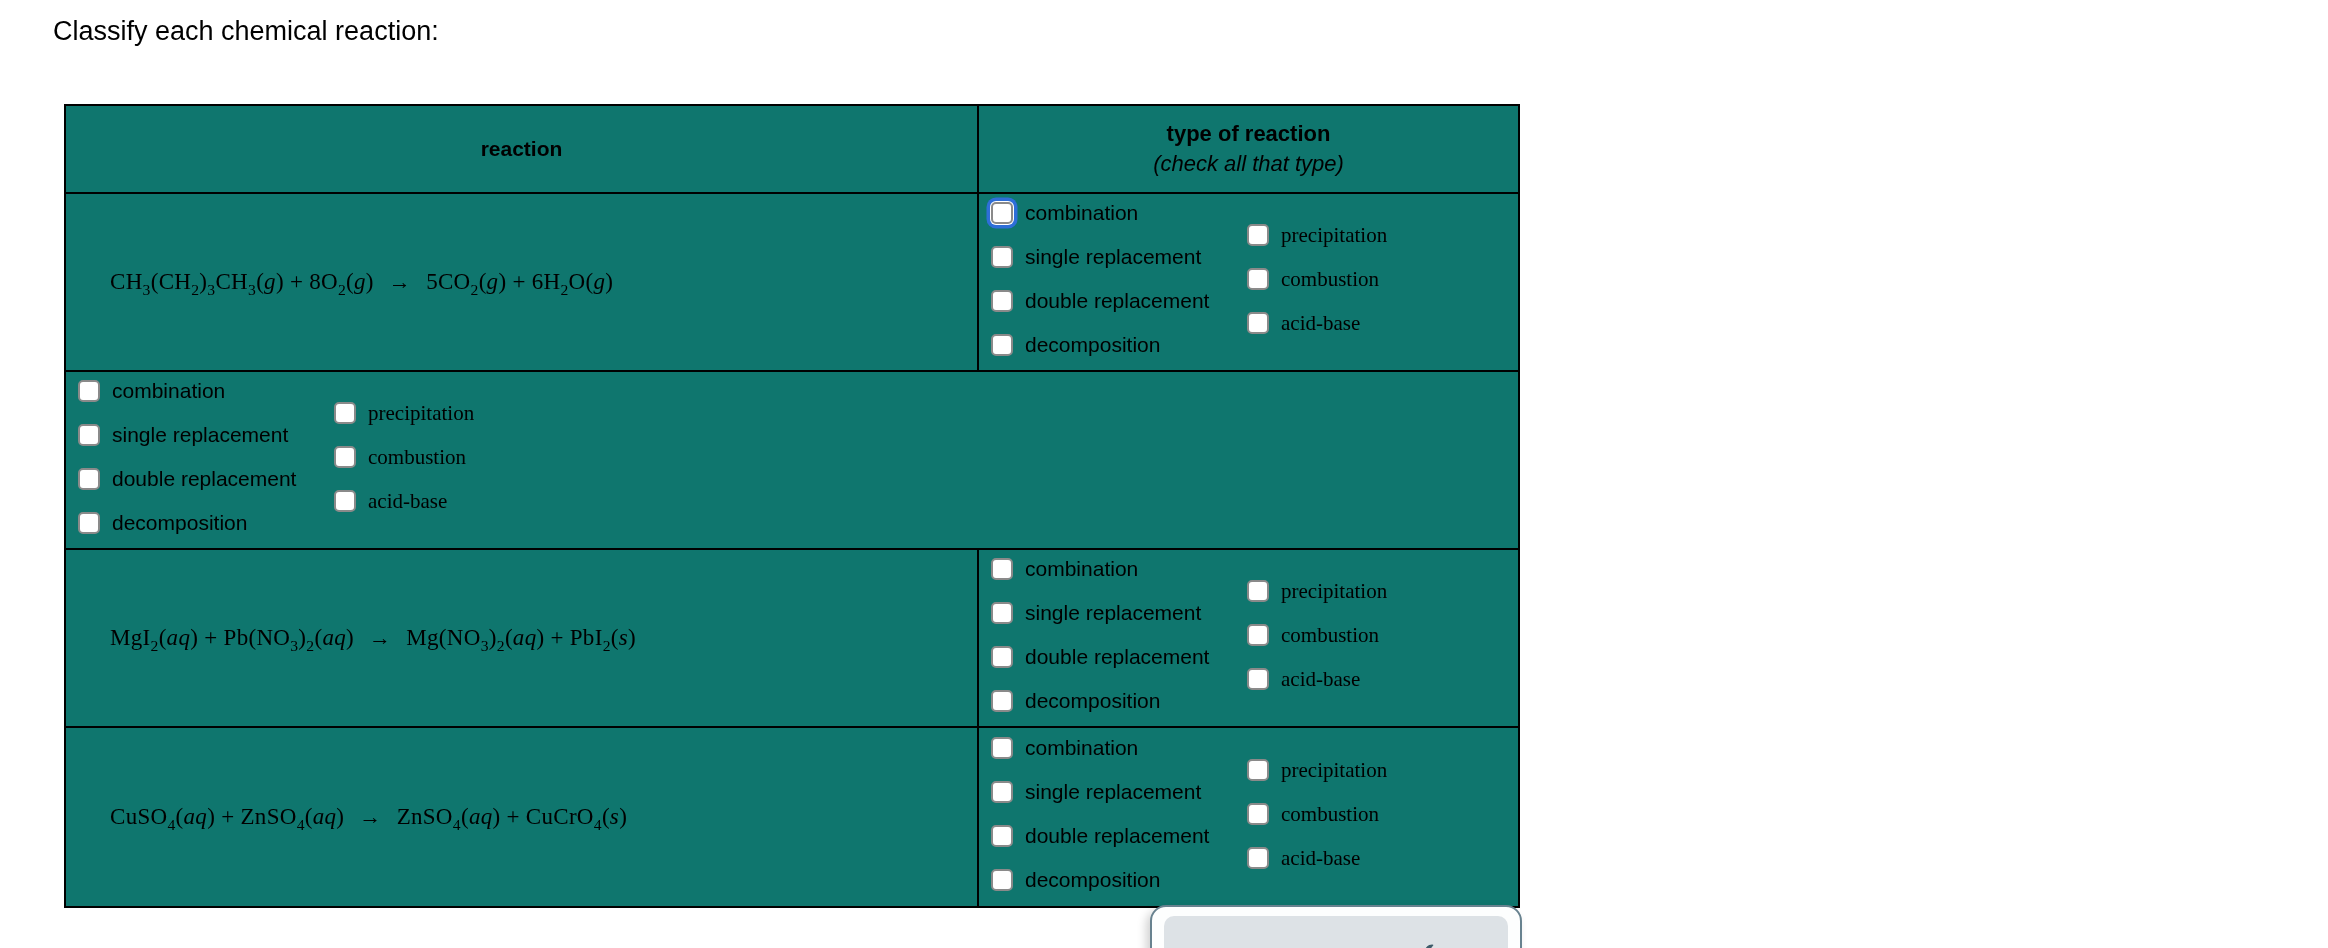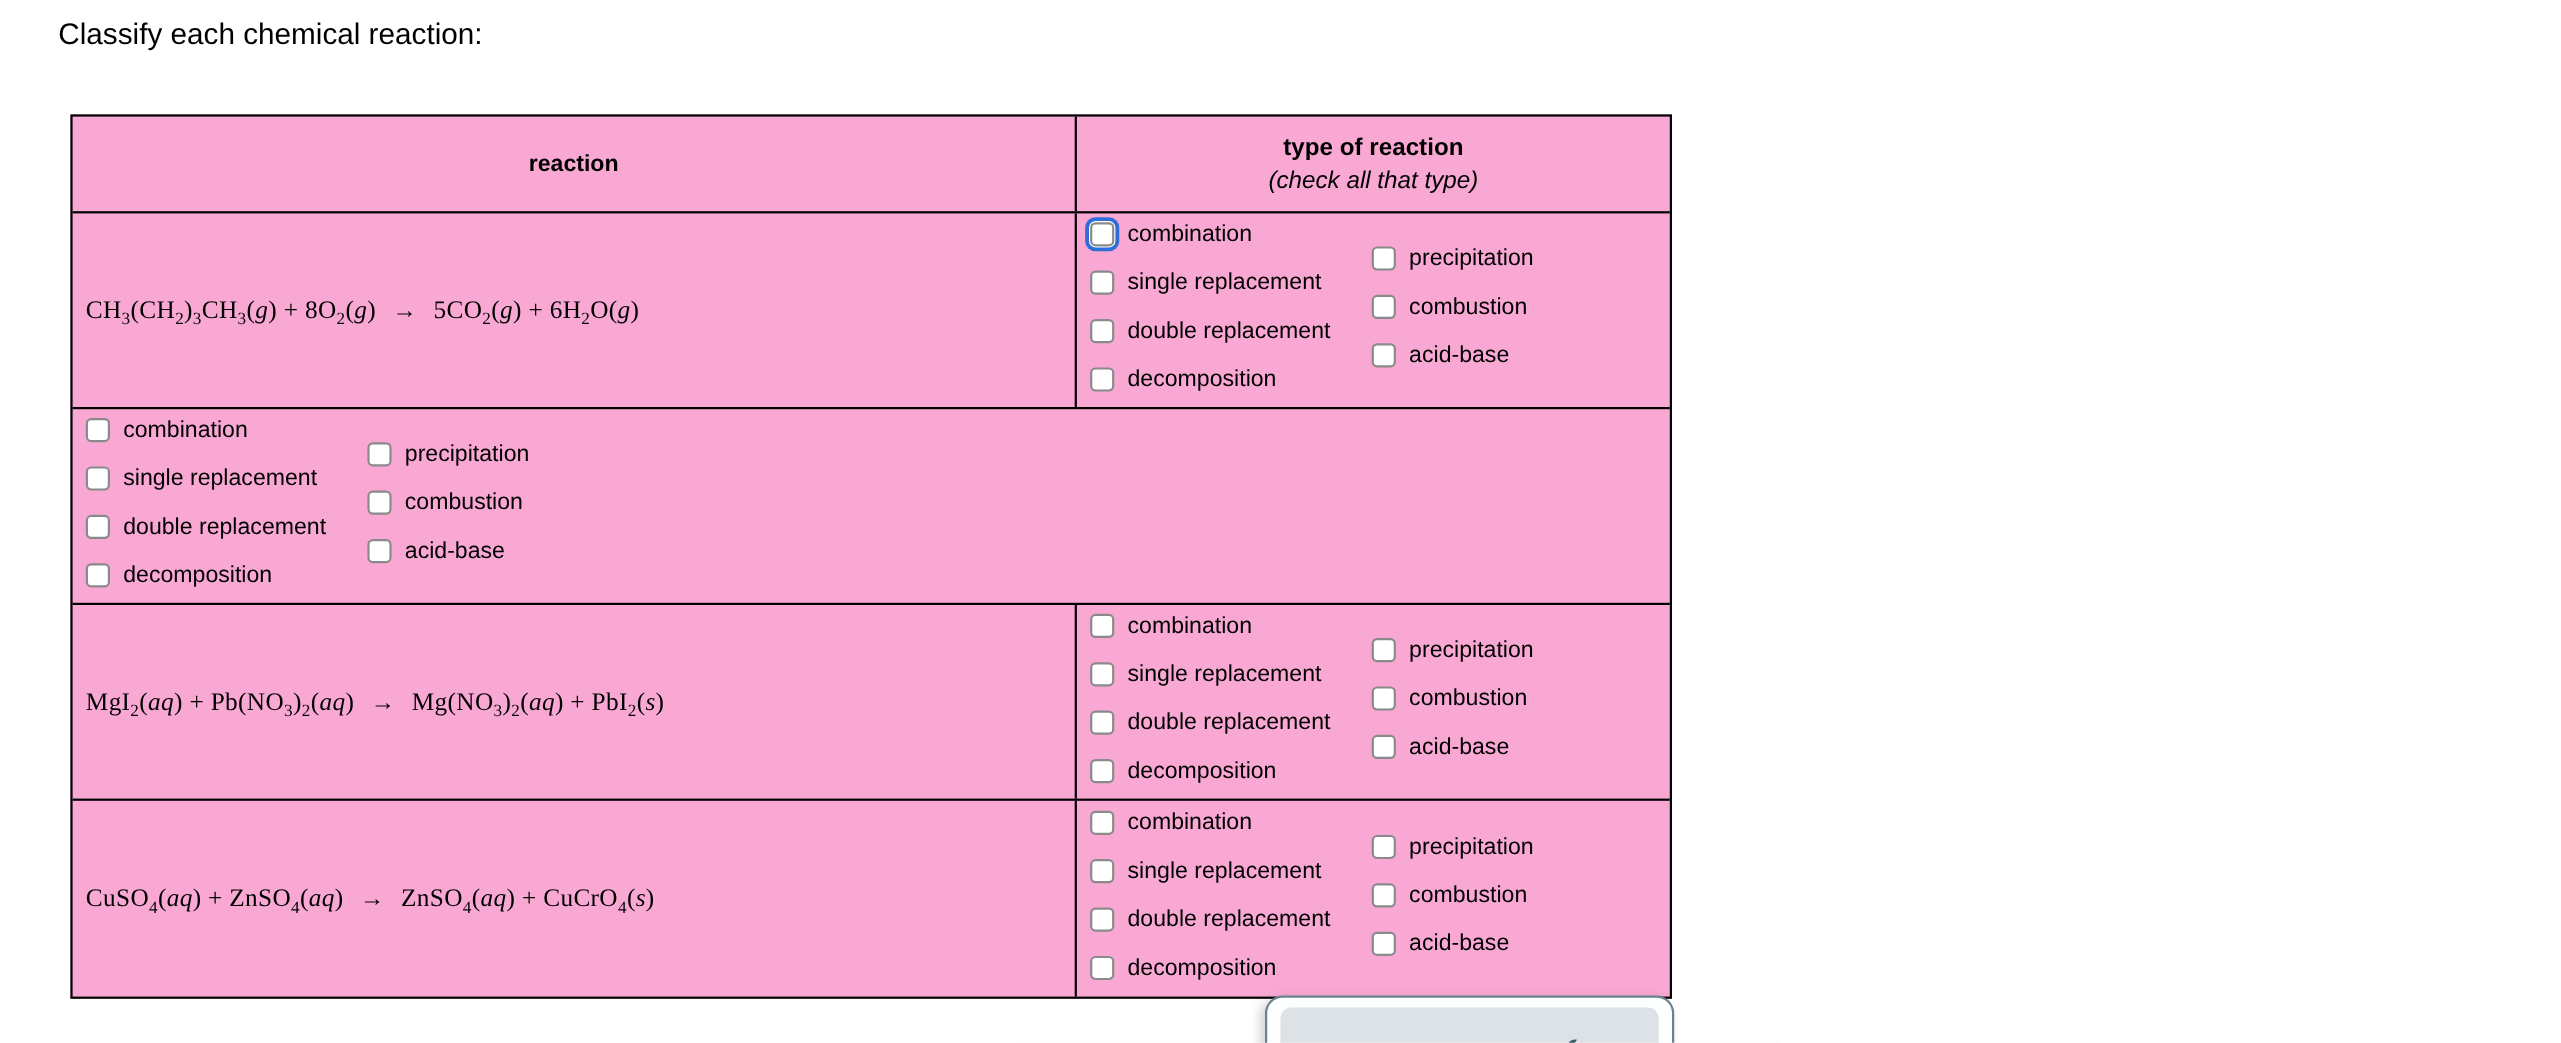--- a/index.html
+++ b/index.html
@@ -16,48 +16,48 @@
     position: absolute; left: 53px; top: 16px;
     font-size: 27px; color: #000;
   }
 
   
   .rtable {
     position: absolute; left: 64px; top: 104px;
     width: 1456px;
     border: 2px solid #000;
     box-sizing: border-box;
-    background: #f9a8d4;
+    background: #0f766e;
   }
   .hrow { display: flex; height: 88px; border-bottom: 2px solid #000; box-sizing: border-box; }
   .brow { display: flex; height: 178px; border-bottom: 2px solid #000; box-sizing: border-box; }
   .brow:last-child { border-bottom: none; }
   .c1 { width: 913px; border-right: 2px solid #000; box-sizing: border-box; flex: 0 0 auto; }
   .c2 { flex: 1 1 auto; }
 
   .hcell { display: flex; flex-direction: column; justify-content: center; align-items: center; }
   .hc-reaction { font-weight: bold; font-size: 21px; }
   .ht1 { font-weight: bold; font-size: 22px; }
   .ht2 { font-style: italic; font-size: 22px; margin-top: 4px; }
 
-  .cell.c1 { display: flex; align-items: center; padding-left: 12px; }
+  .cell.c1 { display: flex; align-items: center; padding-left: 44px; }
 
   .formula {
     font-family: "Liberation Serif", "DejaVu Serif", serif;
     font-size: 23px;
     letter-spacing: 0.3px;
     white-space: nowrap;
   }
   .formula sub { font-size: 0.68em; line-height: 0; }
   .formula i { font-style: italic; }
   .formula .arrow { display: inline-block; margin: 0 15px; font-size: 22px; }
 
   .opts { display: flex; padding: 15px 0 0 12px; box-sizing: border-box; align-items: center; }
   .opt-col.a { width: 256px; flex: 0 0 auto; }
-  .opt-col.b { flex: 1 1 auto; }
+  .opt-col.b { flex: 1 1 auto; font-family: Liberation Serif, serif; }
   .opt { display: flex; align-items: center; height: 23px; margin-bottom: 21px; }
   .cb {
     width: 22px; height: 22px; flex: 0 0 auto;
     border: 2px solid #8a8a8a; border-radius: 5px;
     background: #fff; box-sizing: border-box; cursor: pointer;
   }
   .cb.focused { box-shadow: 0 0 0 1px #ffffff, 0 0 0 4.5px #2e6ed8; }
   .opt-label { margin-left: 12px; font-size: 21px; white-space: nowrap; }
 
   

